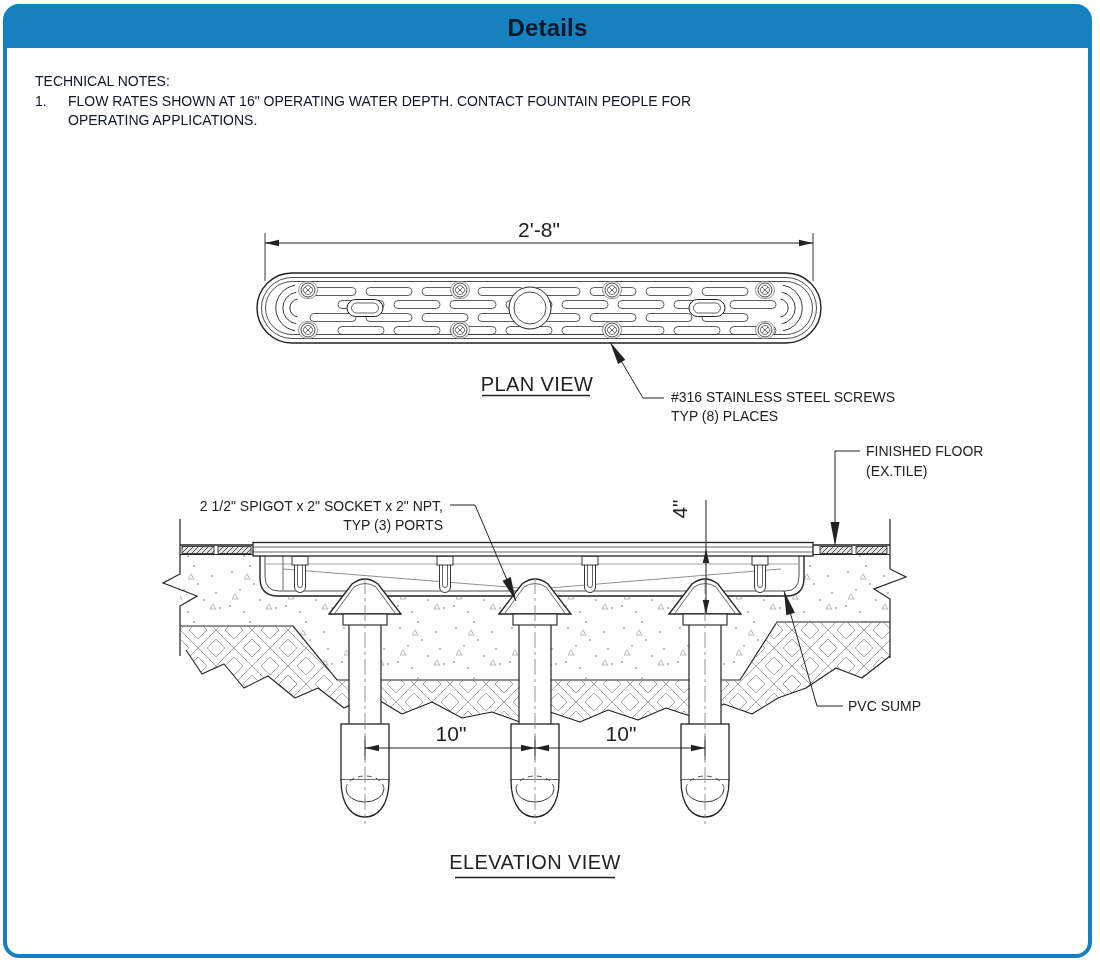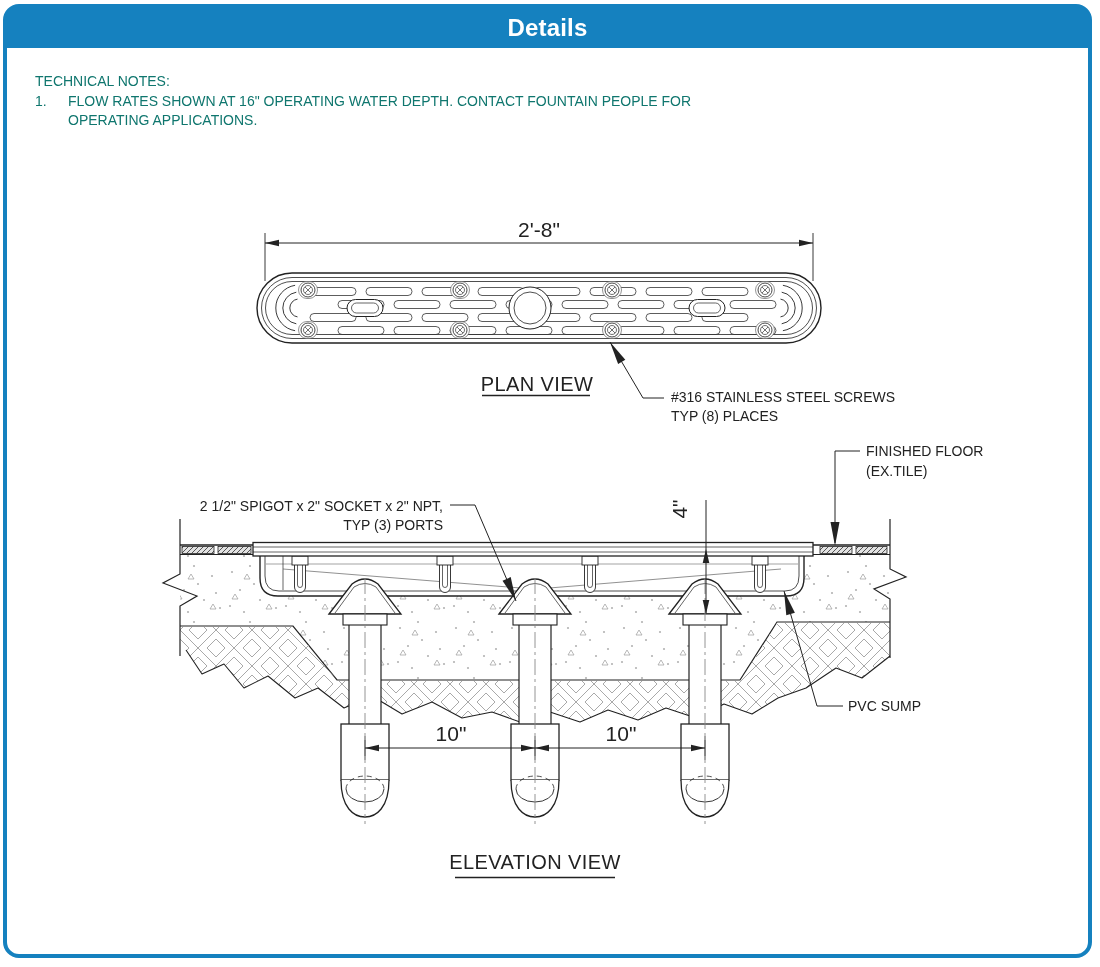--- a/index.html
+++ b/index.html
@@ -1,22 +1,22 @@
 <!DOCTYPE html>
 <html><head>
 <meta charset="utf-8">
 <style>
   html,body{margin:0;padding:0;background:#fff;}
   body{position:relative;width:1100px;height:967px;font-family:"Liberation Sans",sans-serif;overflow:hidden;}
   .card{position:absolute;left:3px;top:4px;width:1089px;height:954px;box-sizing:border-box;
         border:4px solid #1581BF;border-radius:16px;background:#fff;}
   .card-header{height:41px;background:#1581BF;border-radius:11px 11px 0 0;margin:-1px -1px 0 -1px;
         display:flex;align-items:center;justify-content:center;}
-  .card-header span{color:#ffffff;font-size:24px;font-weight:600;letter-spacing:.2px;}
-  .notes{position:absolute;left:35px;top:72px;color:#0f766e;font-size:14px;line-height:19px;}
+  .card-header span{color:#0f172a;font-size:24px;font-weight:600;letter-spacing:.2px;}
+  .notes{position:absolute;left:35px;top:72px;color:#0f172a;font-size:14px;line-height:19px;}
   .note-row{display:flex;margin-top:1px;}
   .note-num{width:33px;flex:0 0 33px;}
   .stage{position:absolute;left:0;top:0;width:1100px;height:967px;}
   svg text{font-family:"Liberation Sans",sans-serif;fill:#222;}
   .lbl{font-size:14px;}
   .dim{font-size:21px;}
   .vtitle{font-size:20px;letter-spacing:.4px;}
 </style>
 </head>
 <body>

